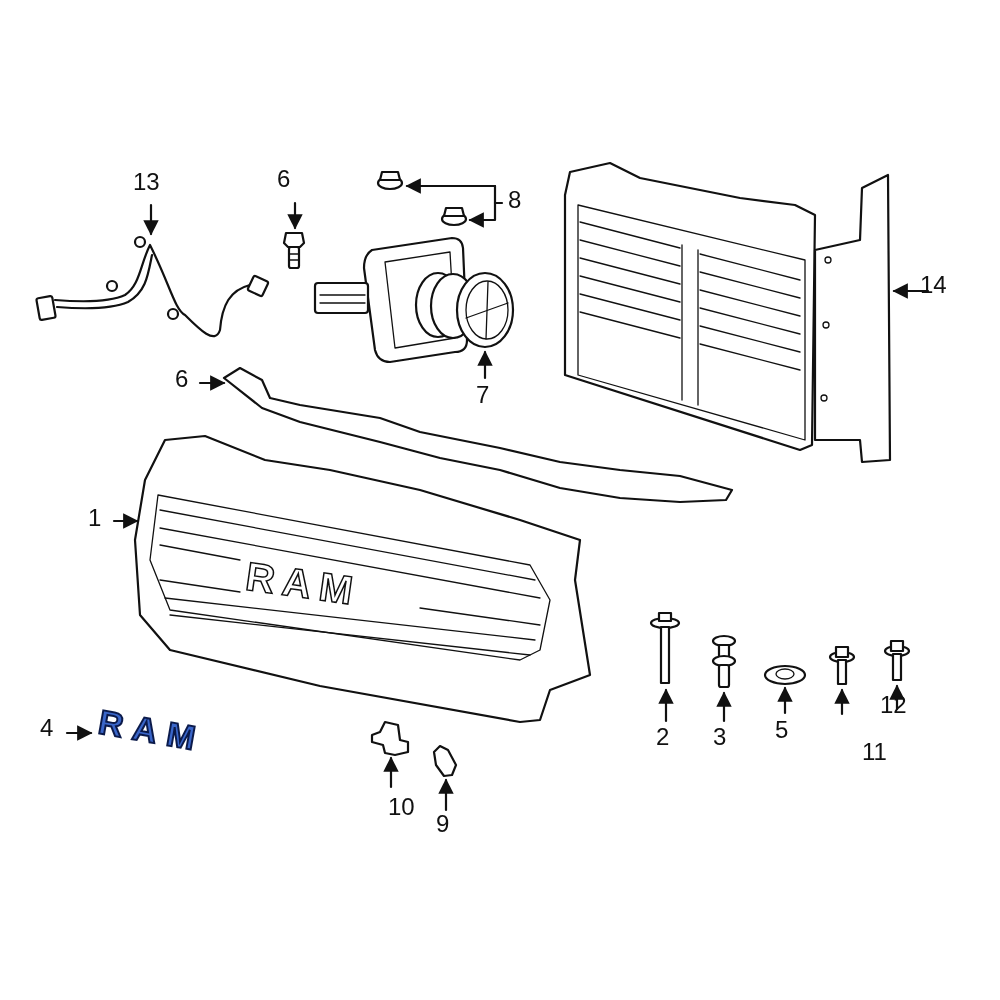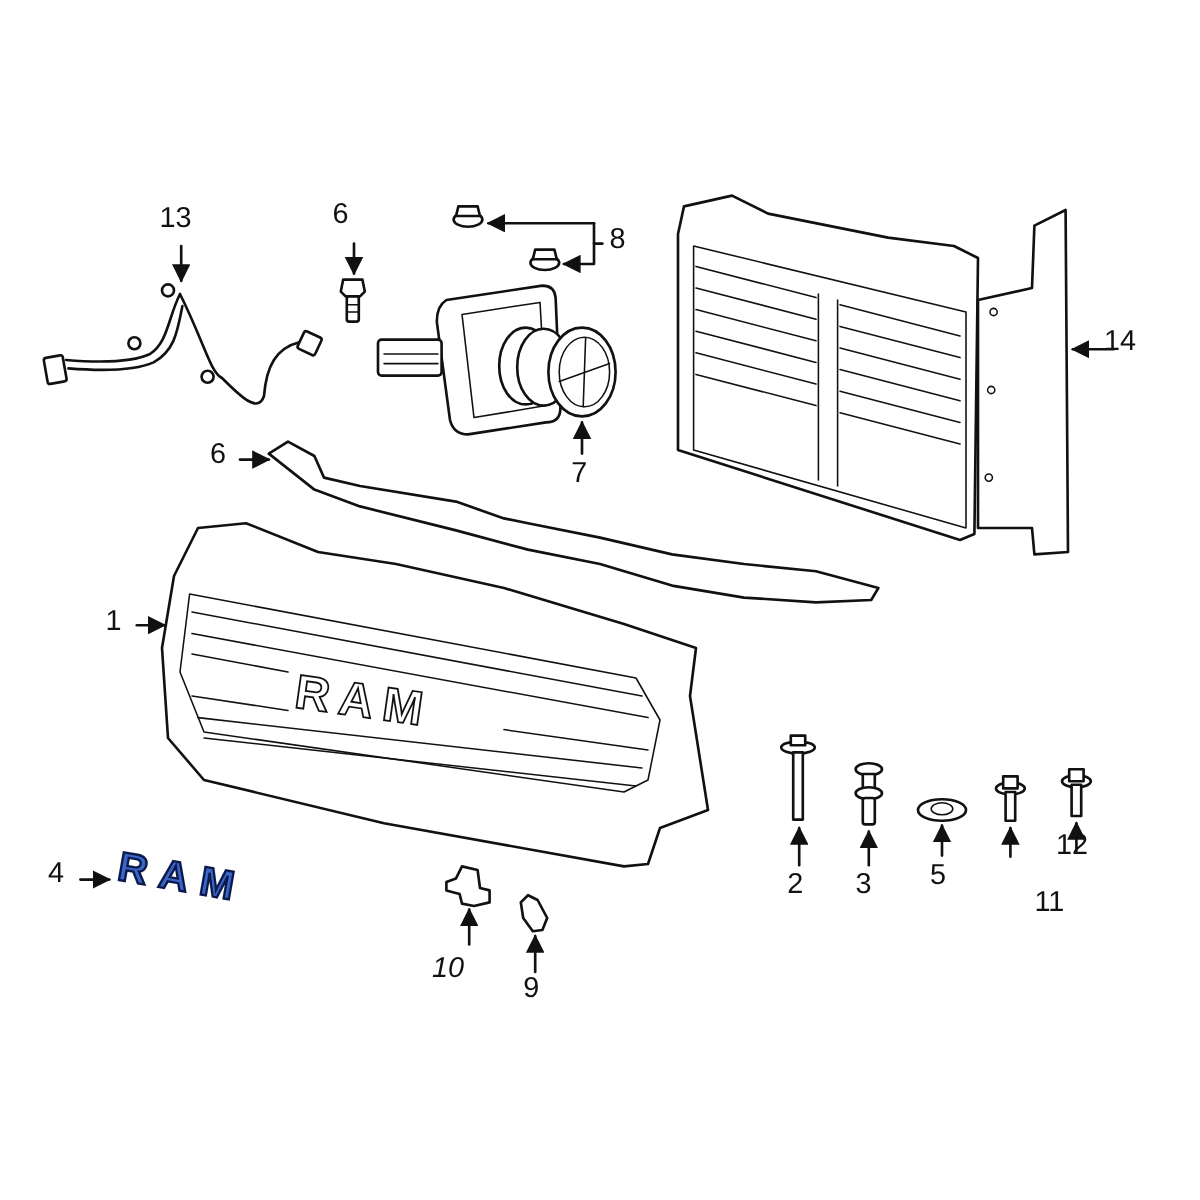--- a/index.html
+++ b/index.html
@@ -167,18 +167,18 @@
 
 <div class="lbl" style="left:88px;top:506px;">1</div>
 <div class="lbl" style="left:656px;top:725px;">2</div>
 <div class="lbl" style="left:713px;top:725px;">3</div>
 <div class="lbl" style="left:40px;top:716px;">4</div>
 <div class="lbl" style="left:775px;top:718px;">5</div>
 <div class="lbl" style="left:175px;top:367px;">6</div>
 <div class="lbl" style="left:476px;top:383px;">7</div>
 <div class="lbl" style="left:508px;top:188px;">8</div>
 <div class="lbl" style="left:436px;top:812px;">9</div>
-<div class="lbl" style="left:360px;top:795px;font-style:italic;">10</div>
+<div class="lbl" style="left:388px;top:795px;">10</div>
 <div class="lbl" style="left:826px;top:740px;margin-left:36px;">11</div>
 <div class="lbl" style="left:880px;top:693px;">12</div>
 <div class="lbl" style="left:133px;top:170px;">13</div>
 <div class="lbl" style="left:920px;top:273px;">14</div>
 <div class="lbl" style="left:277px;top:167px;">6</div>
 
 </body></html>

